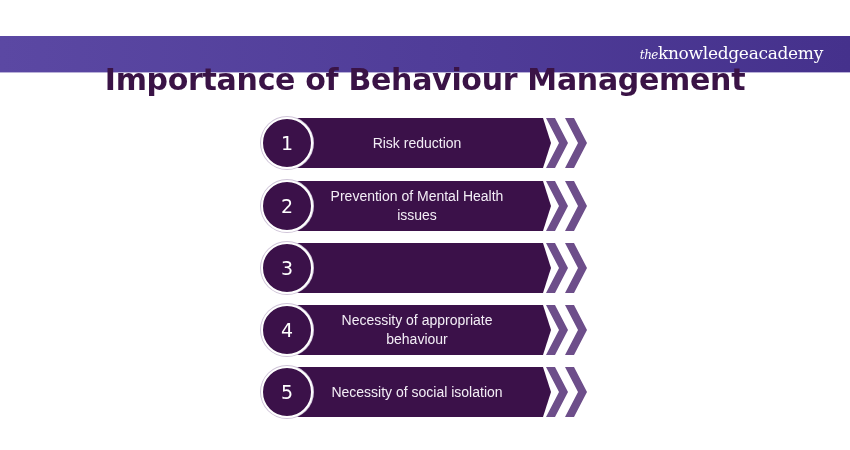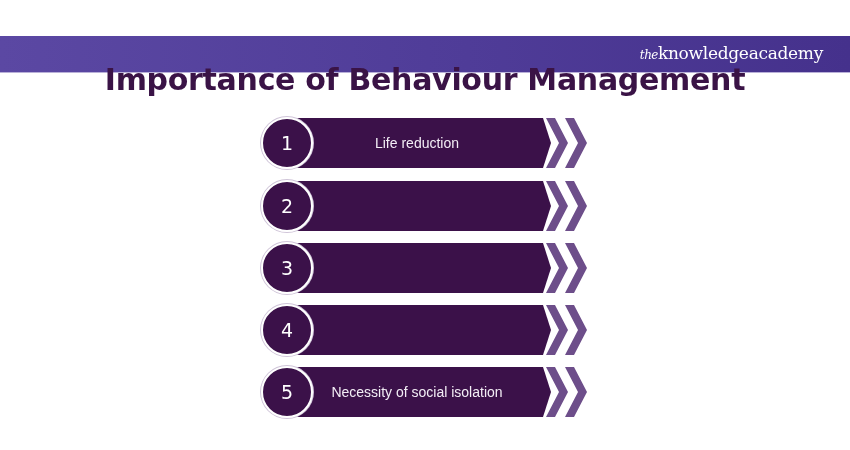--- a/index.html
+++ b/index.html
@@ -57,39 +57,41 @@
 </div>
 
 <div class="title">Importance of Behaviour Management</div>
 
 <div class="rows">
   <div class="row" style="top:117px">
     <div class="bar"></div>
     <div class="chev c1"></div>
     <div class="chev c2"></div>
     <div class="circle">1</div>
-    <div class="label">Life reduction</div>
+    <div class="label">Risk reduction</div>
   </div>
   <div class="row" style="top:180px">
     <div class="bar"></div>
     <div class="chev c1"></div>
     <div class="chev c2"></div>
     <div class="circle">2</div>
+    <div class="label">Prevention of Mental Health issues</div>
   </div>
   <div class="row" style="top:242px">
     <div class="bar"></div>
     <div class="chev c1"></div>
     <div class="chev c2"></div>
     <div class="circle">3</div>
   </div>
   <div class="row" style="top:304px">
     <div class="bar"></div>
     <div class="chev c1"></div>
     <div class="chev c2"></div>
     <div class="circle">4</div>
+    <div class="label">Necessity of appropriate behaviour</div>
   </div>
   <div class="row" style="top:366px">
     <div class="bar"></div>
     <div class="chev c1"></div>
     <div class="chev c2"></div>
     <div class="circle">5</div>
     <div class="label">Necessity of social isolation</div>
   </div>
 </div>
 

